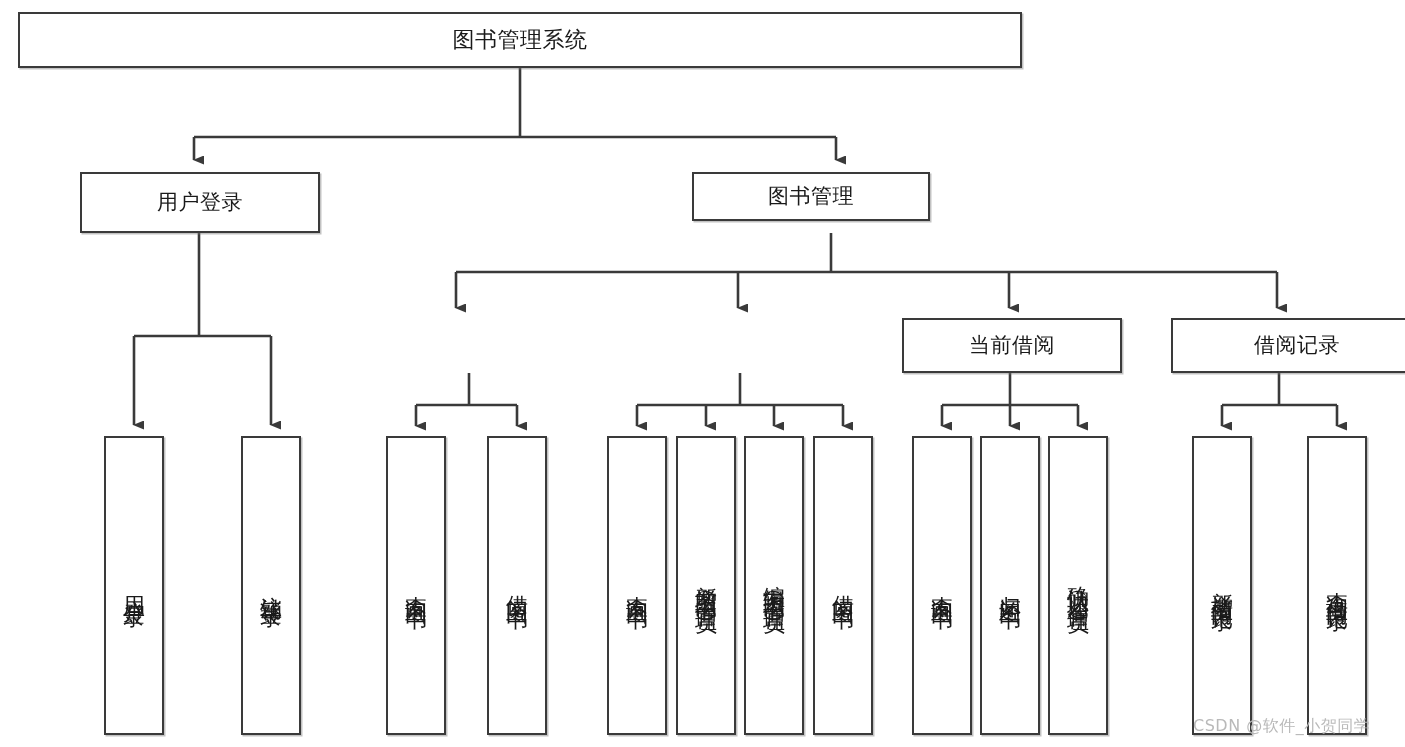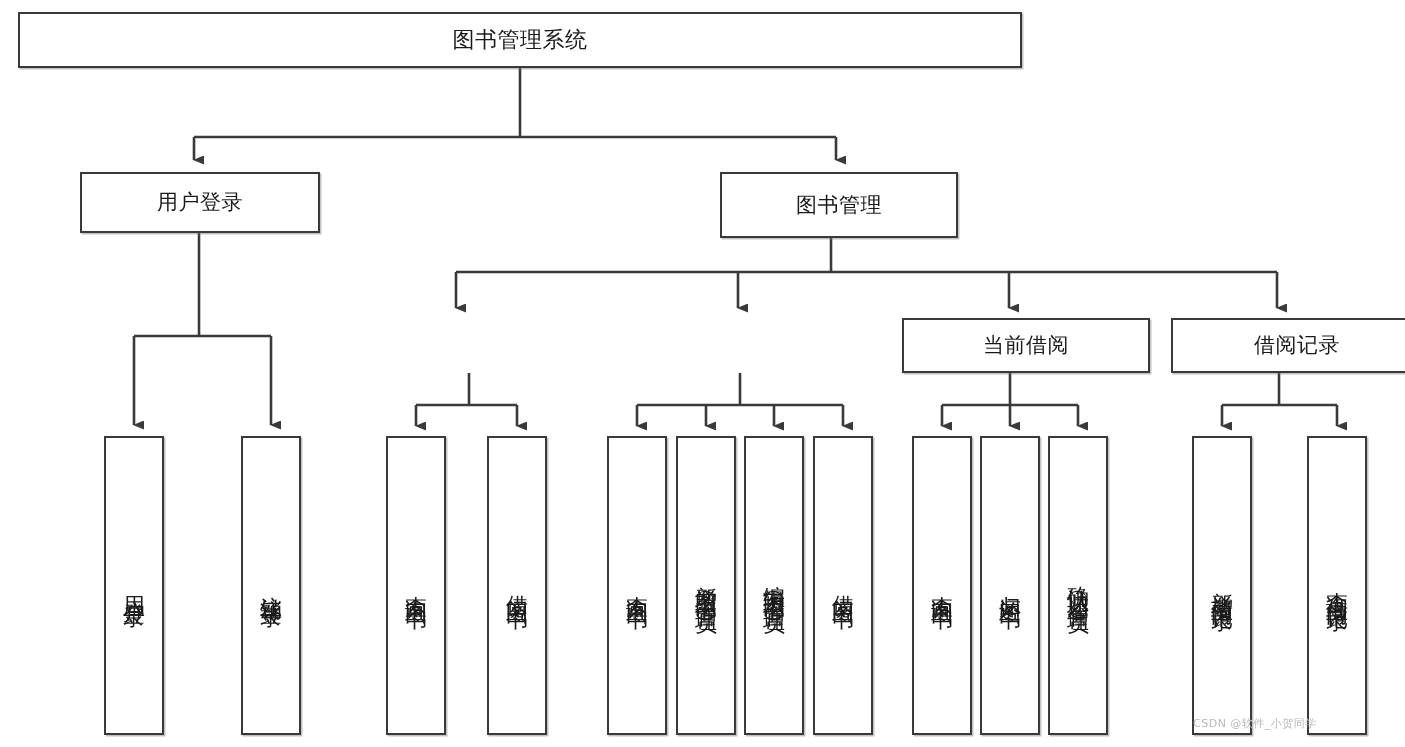--- a/index.html
+++ b/index.html
@@ -62,21 +62,21 @@
     text-orientation: upright;
     font-size: 22px;
     letter-spacing: 4px;
     line-height: 1;
     max-height: 100%;
   }
   .watermark {
     position: absolute;
     left: 1193px;
     top: 716px;
-    font-size: 11px;
+    font-size: 16px;
     color: #b9b9b9;
     white-space: nowrap;
     letter-spacing: 0.5px;
   }
 </style>
 </head>
 <body>
 
 <div id="diagram-root">
 
@@ -130,25 +130,25 @@
     </g>
   </svg>
 
   <div class="node h-node root" style="left:18px; top:12px; width:1004px; height:56px;">
     <span class="node-label">图书管理系统</span>
   </div>
 
   <div class="node h-node" style="left:80px; top:172px; width:240px; height:61px;">
     <span class="node-label">用户登录</span>
   </div>
-  <div class="node h-node" style="left:720px; top:172px; width:238px; height:66px;font-family:Liberation Serif, serif;">
+  <div class="node h-node" style="left:692px; top:172px; width:238px; height:49px;font-family:Liberation Serif, serif;">
     <span class="node-label">图书管理</span>
   </div>
 
-  <div class="node h-node" style="left:902px; top:318px; width:248px; height:55px;">
+  <div class="node h-node" style="left:902px; top:318px; width:220px; height:55px;">
     <span class="node-label">当前借阅</span>
   </div>
   <div class="node h-node" style="left:1171px; top:318px; width:252px; height:55px;">
     <span class="node-label">借阅记录</span>
   </div>
 
   <div class="node v-node" style="left:104px; top:436px; width:60px; height:299px;">
     <span class="node-label">用户登录</span>
   </div>
   <div class="node v-node" style="left:241px; top:436px; width:60px; height:299px;">

